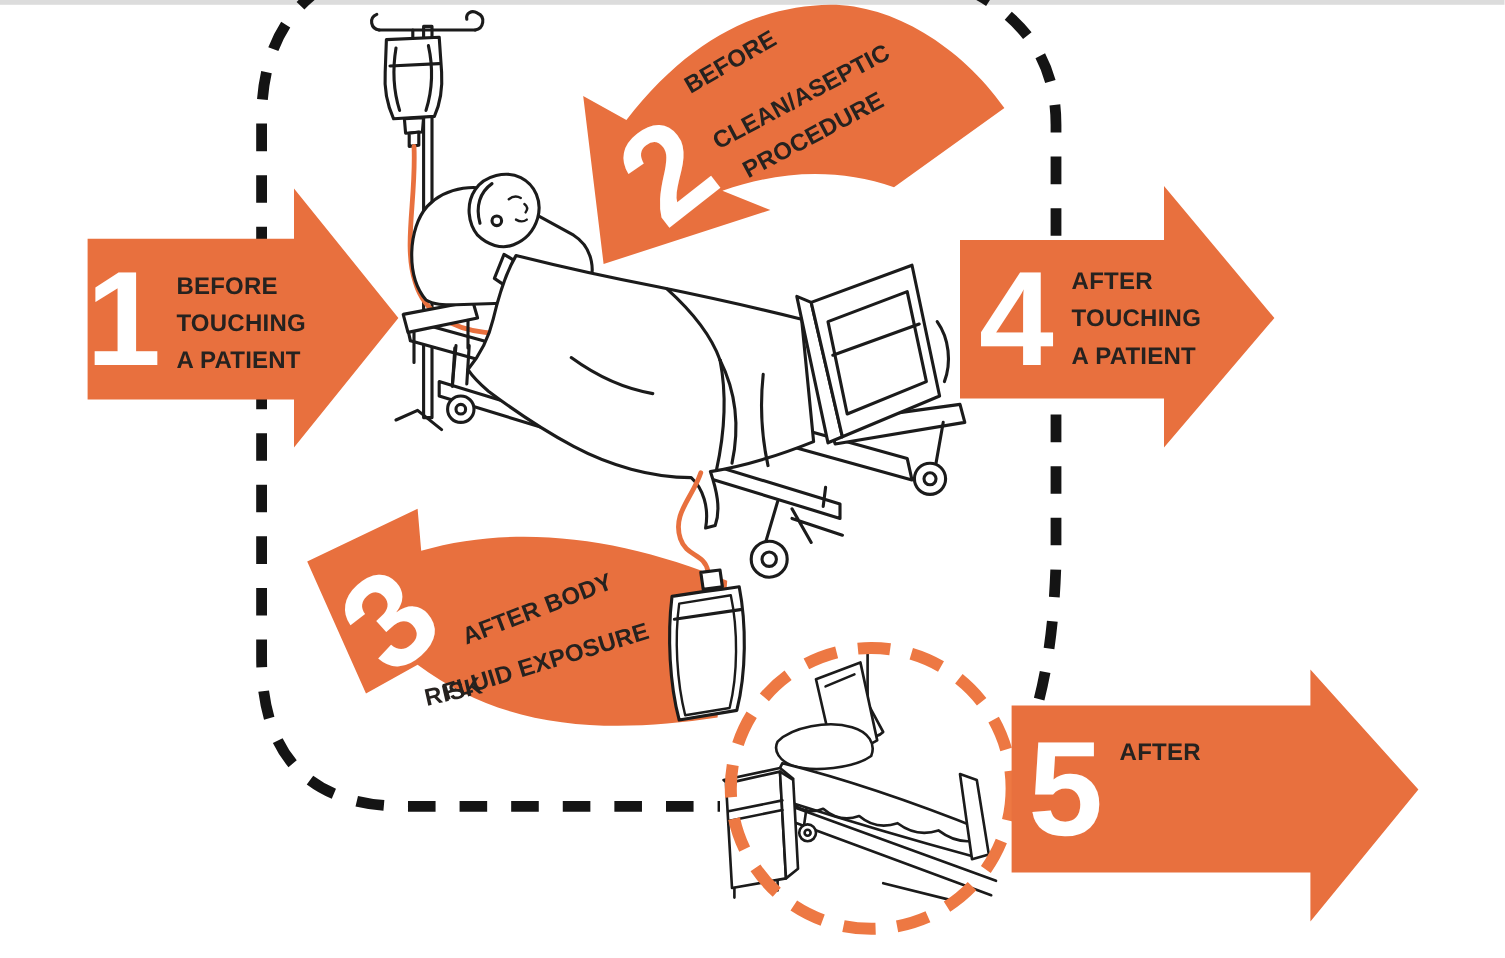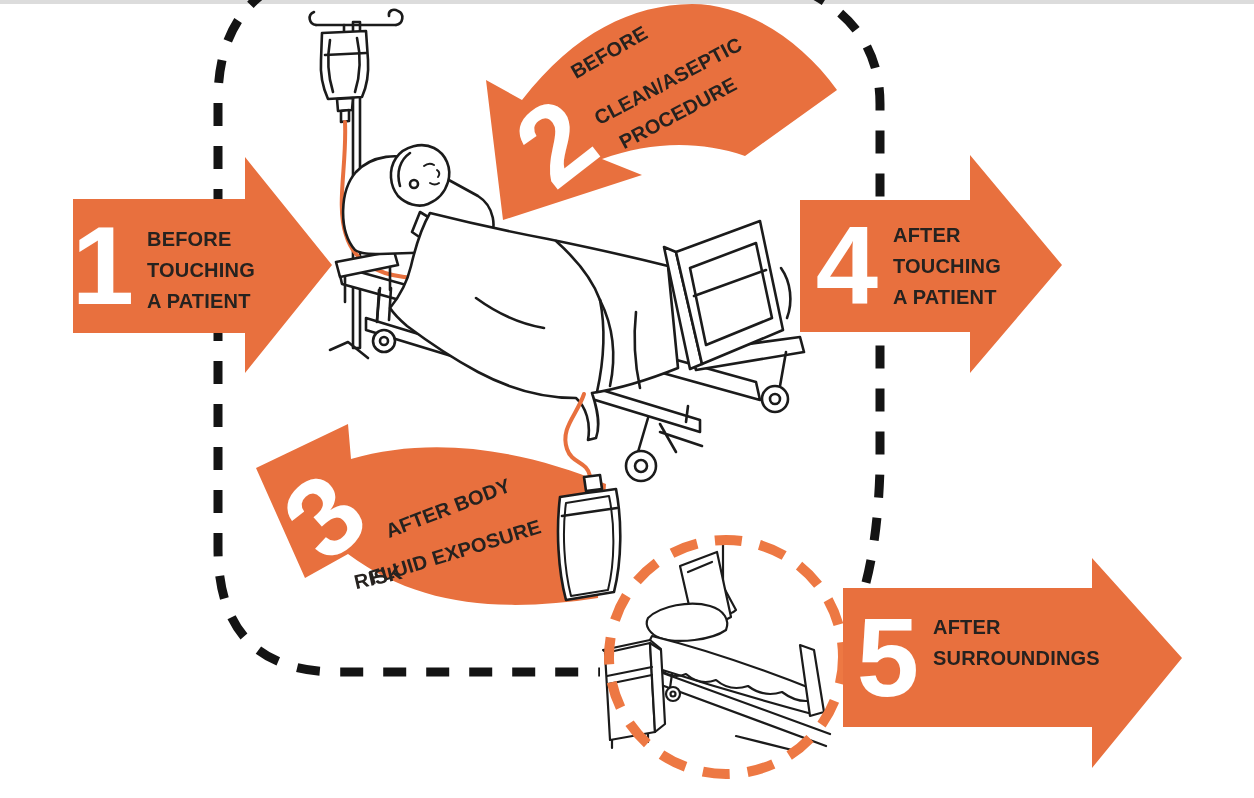--- a/index.html
+++ b/index.html
@@ -168,21 +168,20 @@
     <div>TOUCHING</div>
     <div>A PATIENT</div>
   </div>
   <div class="label" style="left:893px;top:220px;">
     <div>AFTER</div>
     <div>TOUCHING</div>
     <div>A PATIENT</div>
   </div>
   <div class="label" style="left:933px;top:612px;">
     <div>AFTER</div>
-    <div>SURROUNDINGS</div>
   </div>
 
   <div class="rline" style="left:609px;top:52px;--r:-30deg;">BEFORE</div>
   <div class="rline" style="left:668px;top:81px;--r:-28deg;">CLEAN/ASEPTIC</div>
   <div class="rline" style="left:678px;top:113px;--r:-28deg;">PROCEDURE</div>
 
   <div class="rline" style="left:448px;top:508px;--r:-21deg;">AFTER BODY</div>
   <div class="rline" style="left:455px;top:552px;--r:-17deg;">FLUID EXPOSURE</div>
   <div class="rline" style="left:378px;top:577px;--r:-13deg;">RISK</div>
 </div>

